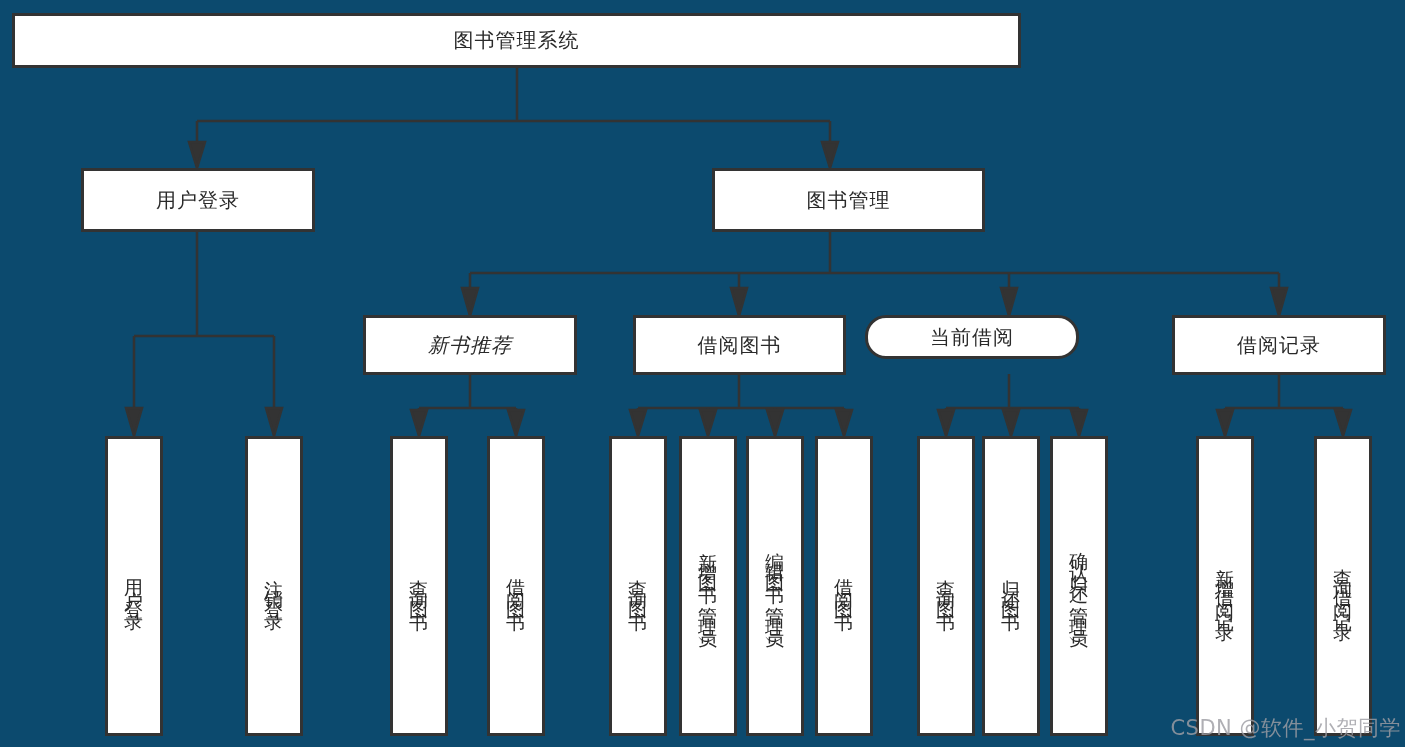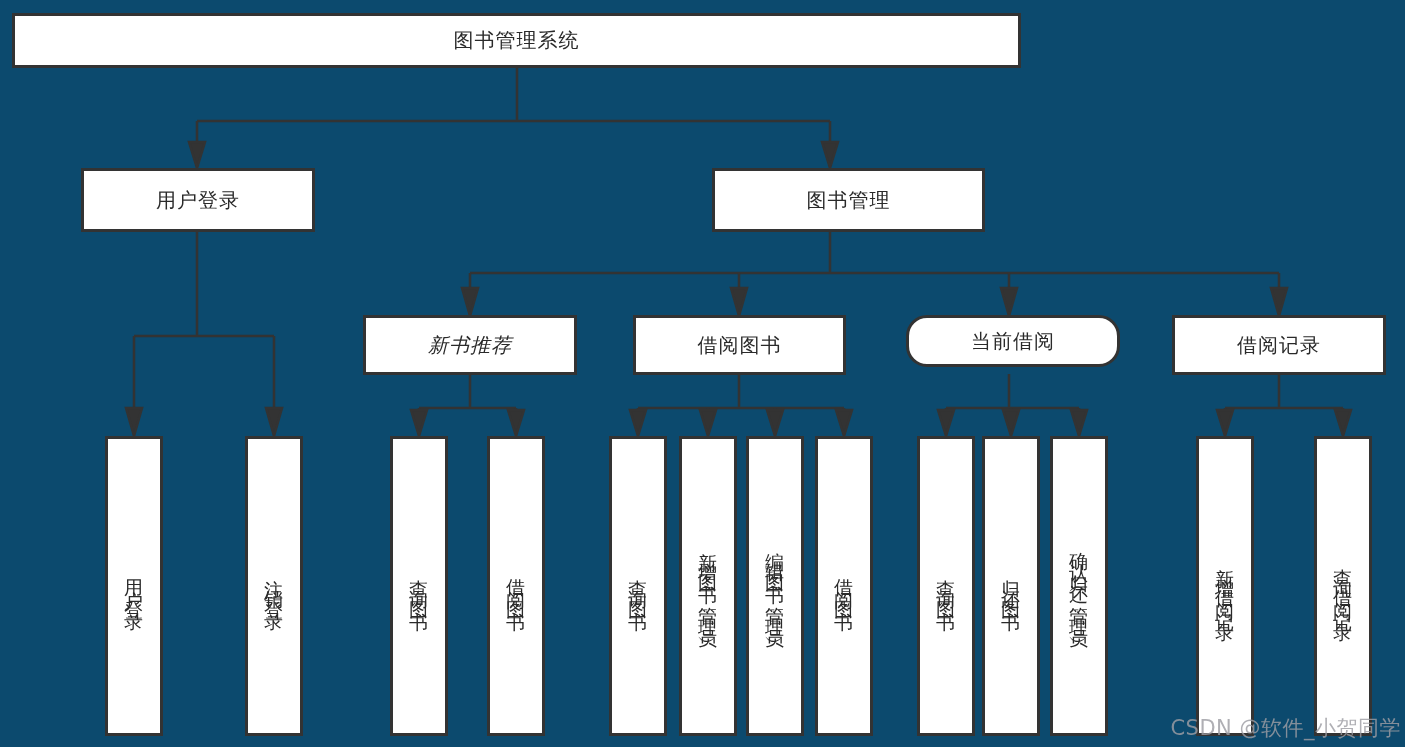--- a/index.html
+++ b/index.html
@@ -32,21 +32,21 @@
     letter-spacing:11px;
     line-height:1;
     color:#2a2a2a;
     white-space:nowrap;
   }
   .root{left:12px;top:13px;width:1009px;height:55px;}
   .n-user-login{left:81px;top:168px;width:234px;height:64px;}
   .n-book-mgmt{left:712px;top:168px;width:273px;height:64px;}
   .n-recommend{left:363px;top:315px;width:214px;height:60px;font-style:italic;}
   .n-borrow{left:633px;top:315px;width:213px;height:60px;}
-  .n-current{left:906px;top:315px;width:214px;height:52px;border-radius:21px;}
+  .n-current{left:865px;top:315px;width:214px;height:44px;border-radius:21px;}
   .n-records{left:1172px;top:315px;width:214px;height:60px;}
   .leaf{top:436px;width:58px;height:300px;}
   .lf1{left:105px;} .lf2{left:245px;}
   .lf3{left:390px;} .lf4{left:487px;}
   .lf5{left:609px;} .lf6{left:679px;} .lf7{left:746px;} .lf8{left:815px;}
   .lf9{left:917px;} .lf10{left:982px;} .lf11{left:1050px;}
   .lf12{left:1196px;} .lf13{left:1314px;}
   .watermark{
     position:absolute;
     right:4px;top:714px;

